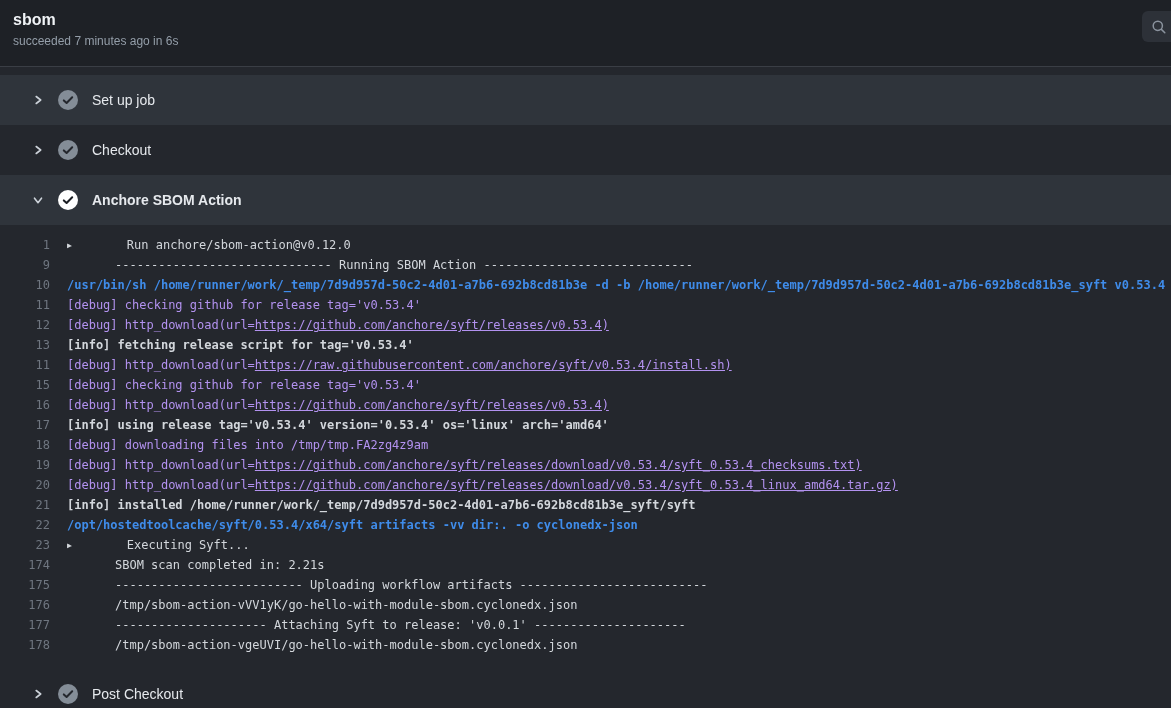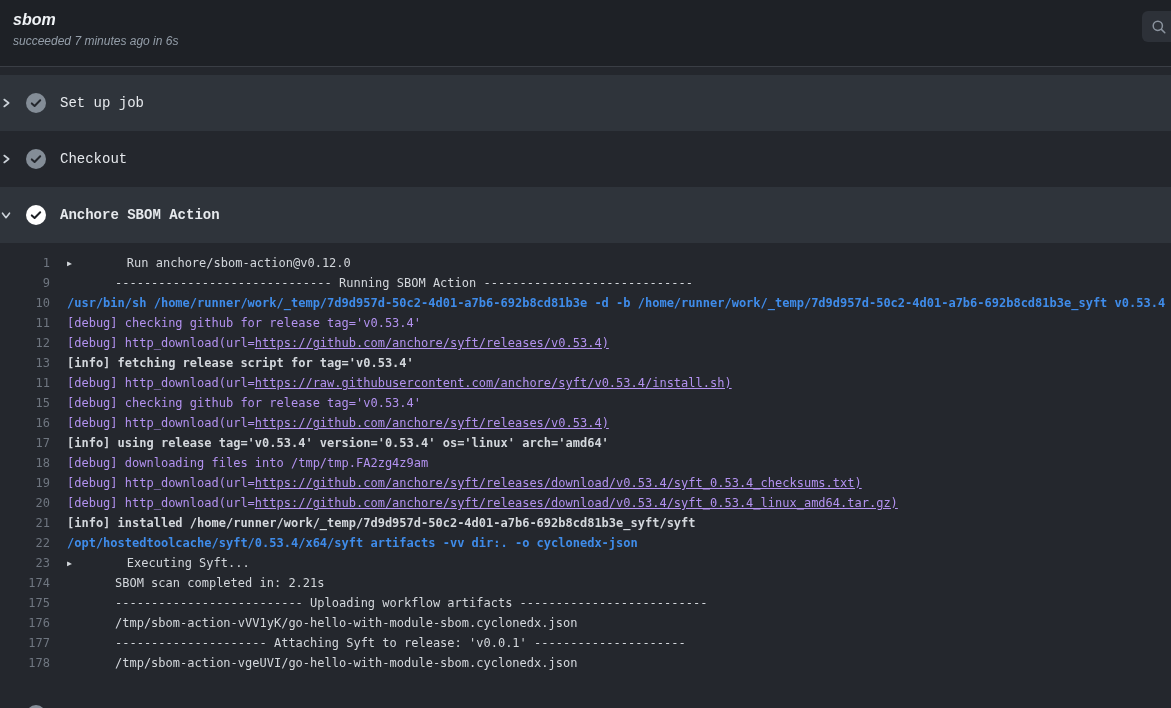--- a/index.html
+++ b/index.html
@@ -8,34 +8,33 @@
     background:#24272d;
     font-family:"Liberation Sans","DejaVu Sans",sans-serif;
     position:relative;
   }
   .header {
     height:67px;
     background:#1e2126;
     border-bottom:1px solid #3a3e45;
     padding:10px 32px 0 13px;
     position:relative;
-    font-style:italic;
   }
   .job-title { color:#f0f3f6; font-size:16px; font-weight:700; line-height:20px; }
   .job-status { color:#949ea9; font-size:12px; margin-top:4px; }
   .search-box {
     position:absolute; top:11px; left:1142px;
     width:70px; height:31px;
     background:#2d3138; border-radius:6px;
     display:flex; align-items:center; padding-left:9px;
   }
   .steps { padding-top:8px; }
   .step-row {
-    height:56px; display:flex; align-items:center;
-    padding-left:0; cursor:pointer;font-family:Liberation Mono, monospace;
+    height:50px; display:flex; align-items:center;
+    padding-left:32px; cursor:pointer;
   }
   .step-row.highlighted { background:#2f343b; }
   .chev { width:14px; display:flex; align-items:center; flex:none; }
   .check { margin-left:12px; display:flex; align-items:center; flex:none; }
   .step-label { margin-left:14px; color:#e6e9ed; font-size:14px; font-weight:500; }
   .step-row.expanded .step-label { font-weight:700; }
   .log {
     padding:10px 0 14px 0;
     font-family:"DejaVu Sans Mono","Liberation Mono",monospace;
     font-size:12px; line-height:20px;

